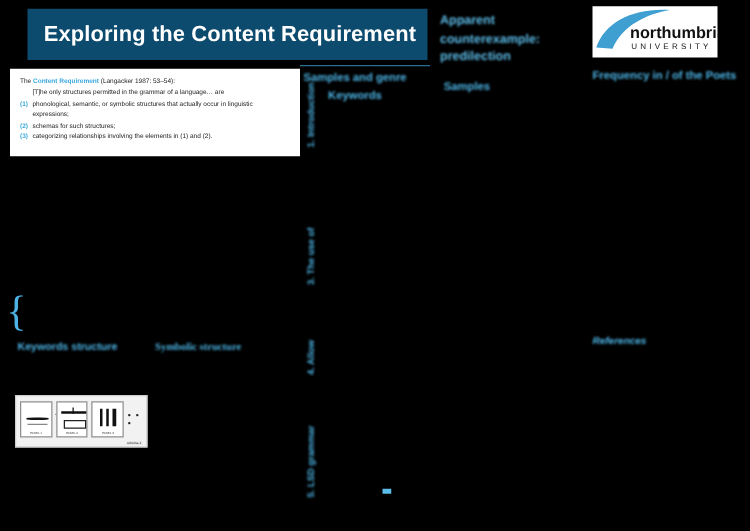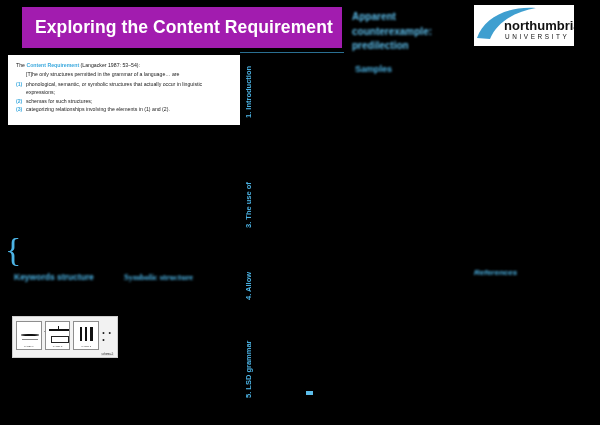--- a/index.html
+++ b/index.html
@@ -8,21 +8,21 @@
     background:#000000;
     font-family:"Liberation Sans", sans-serif;
     overflow:hidden;
     position:relative;
   }
   .poster{position:absolute;inset:0;background:#000;}
 
   
   .title-bar{
     position:absolute;left:22px;top:7px;width:320px;height:41px;
-    background:#a21caf;
+    background:#0c4a6e;
     display:flex;align-items:center;
   }
   .title-bar .title{
     color:#ffffff;font-size:17.5px;font-weight:bold;
     letter-spacing:0.1px;padding-left:13px;white-space:nowrap;
   }
 
   .apparent-head{
     position:absolute;left:352px;top:10px;width:110px;
     color:#5cbce9;font-size:10px;font-weight:bold;line-height:1.45;
@@ -147,21 +147,24 @@
       </div>
       <div class="num-row">
         <span class="num">(3)</span>
         <span class="num-txt">categorizing relationships involving the elements in (1) and (2).</span>
       </div>
     </div>
   </div>
 
   <div class="sep sep-mid"></div>
 
+  <div class="h-blue h-samples">Samples and genre
+Keywords</div>
   <div class="h-blue h-analysis">Samples</div>
+  <div class="h-blue h-freq">Frequency in / of the Poets</div>
   <div class="h-blue h-refs">References</div>
   <div class="h-blue h-sem">Keywords structure</div>
   <div class="h-blue h-sym">Symbolic structure</div>
 
   <div class="vlabel v1">1. Introduction</div>
   <div class="vlabel v3">3. The use of</div>
   <div class="vlabel v4">4. Allow</div>
   <div class="vlabel v5">5. LSD grammar</div>
 
   <div class="brace">{</div>

